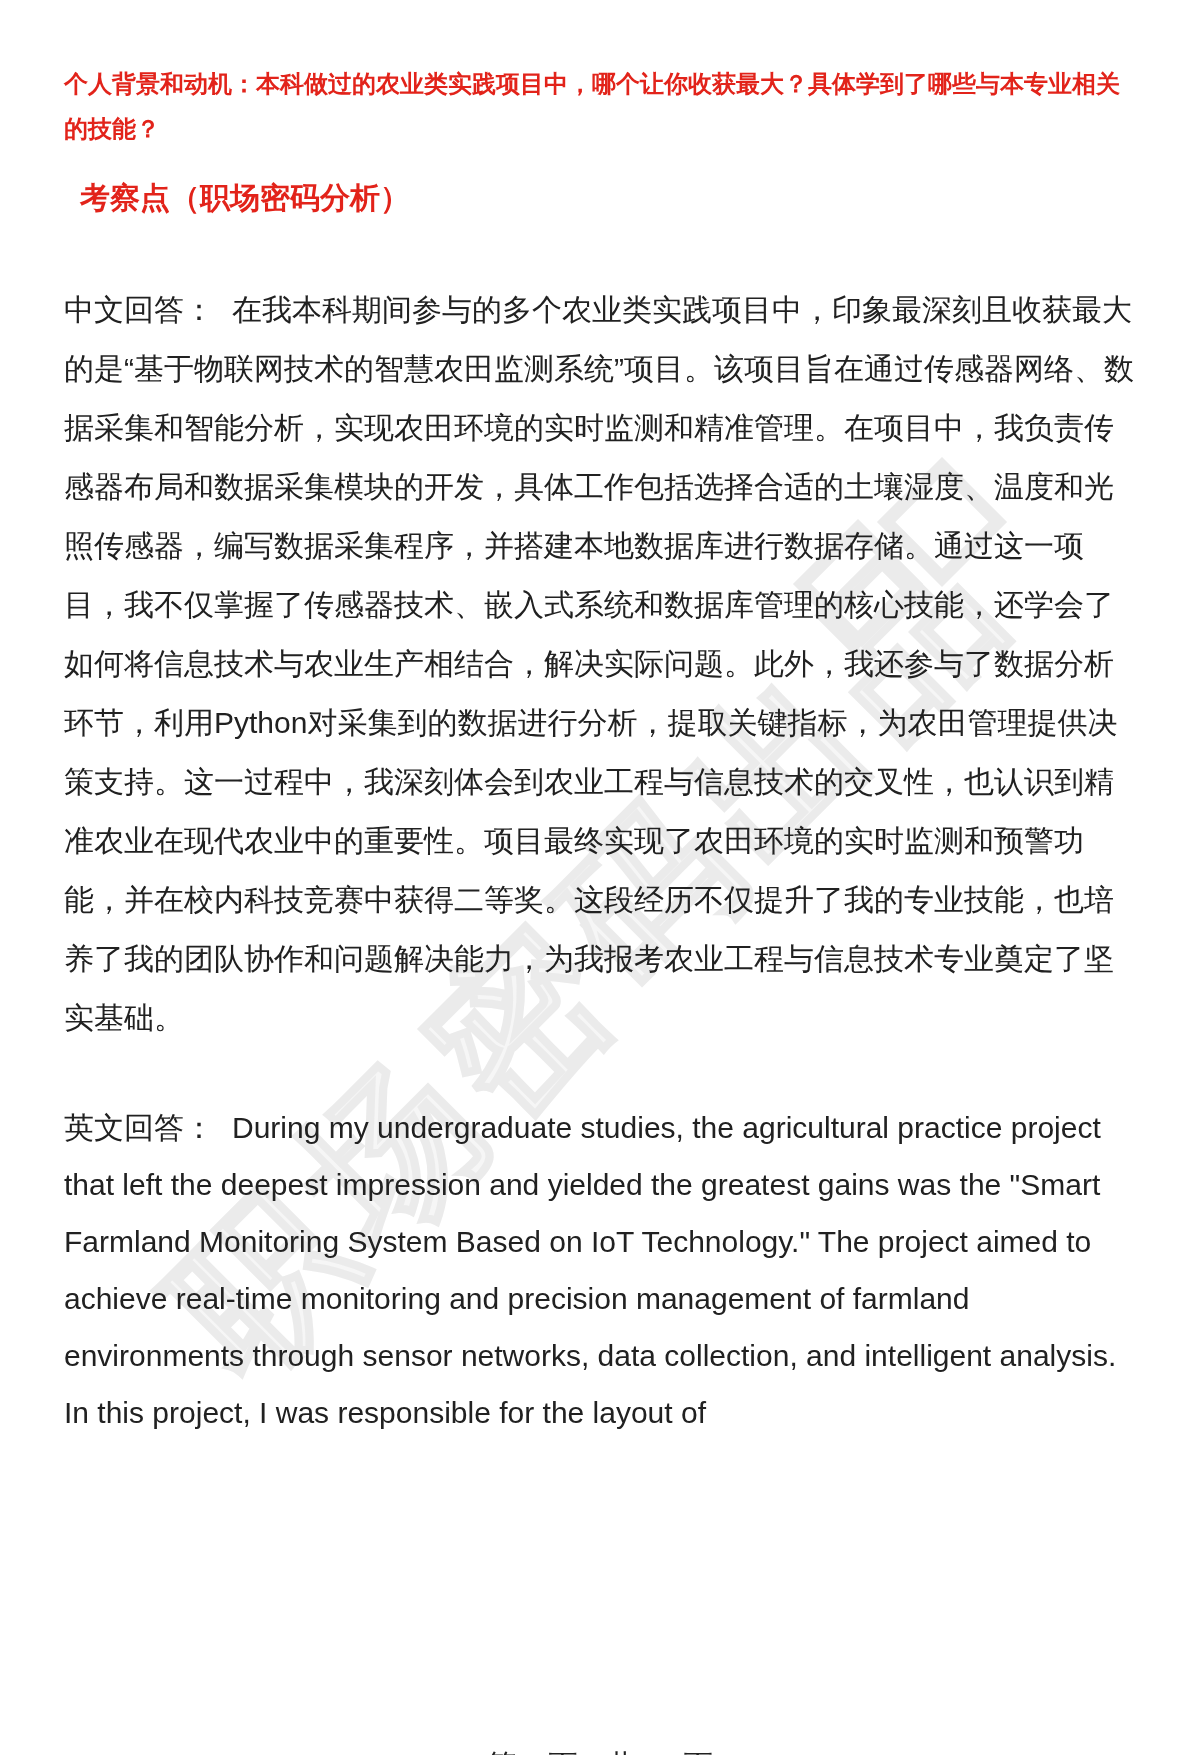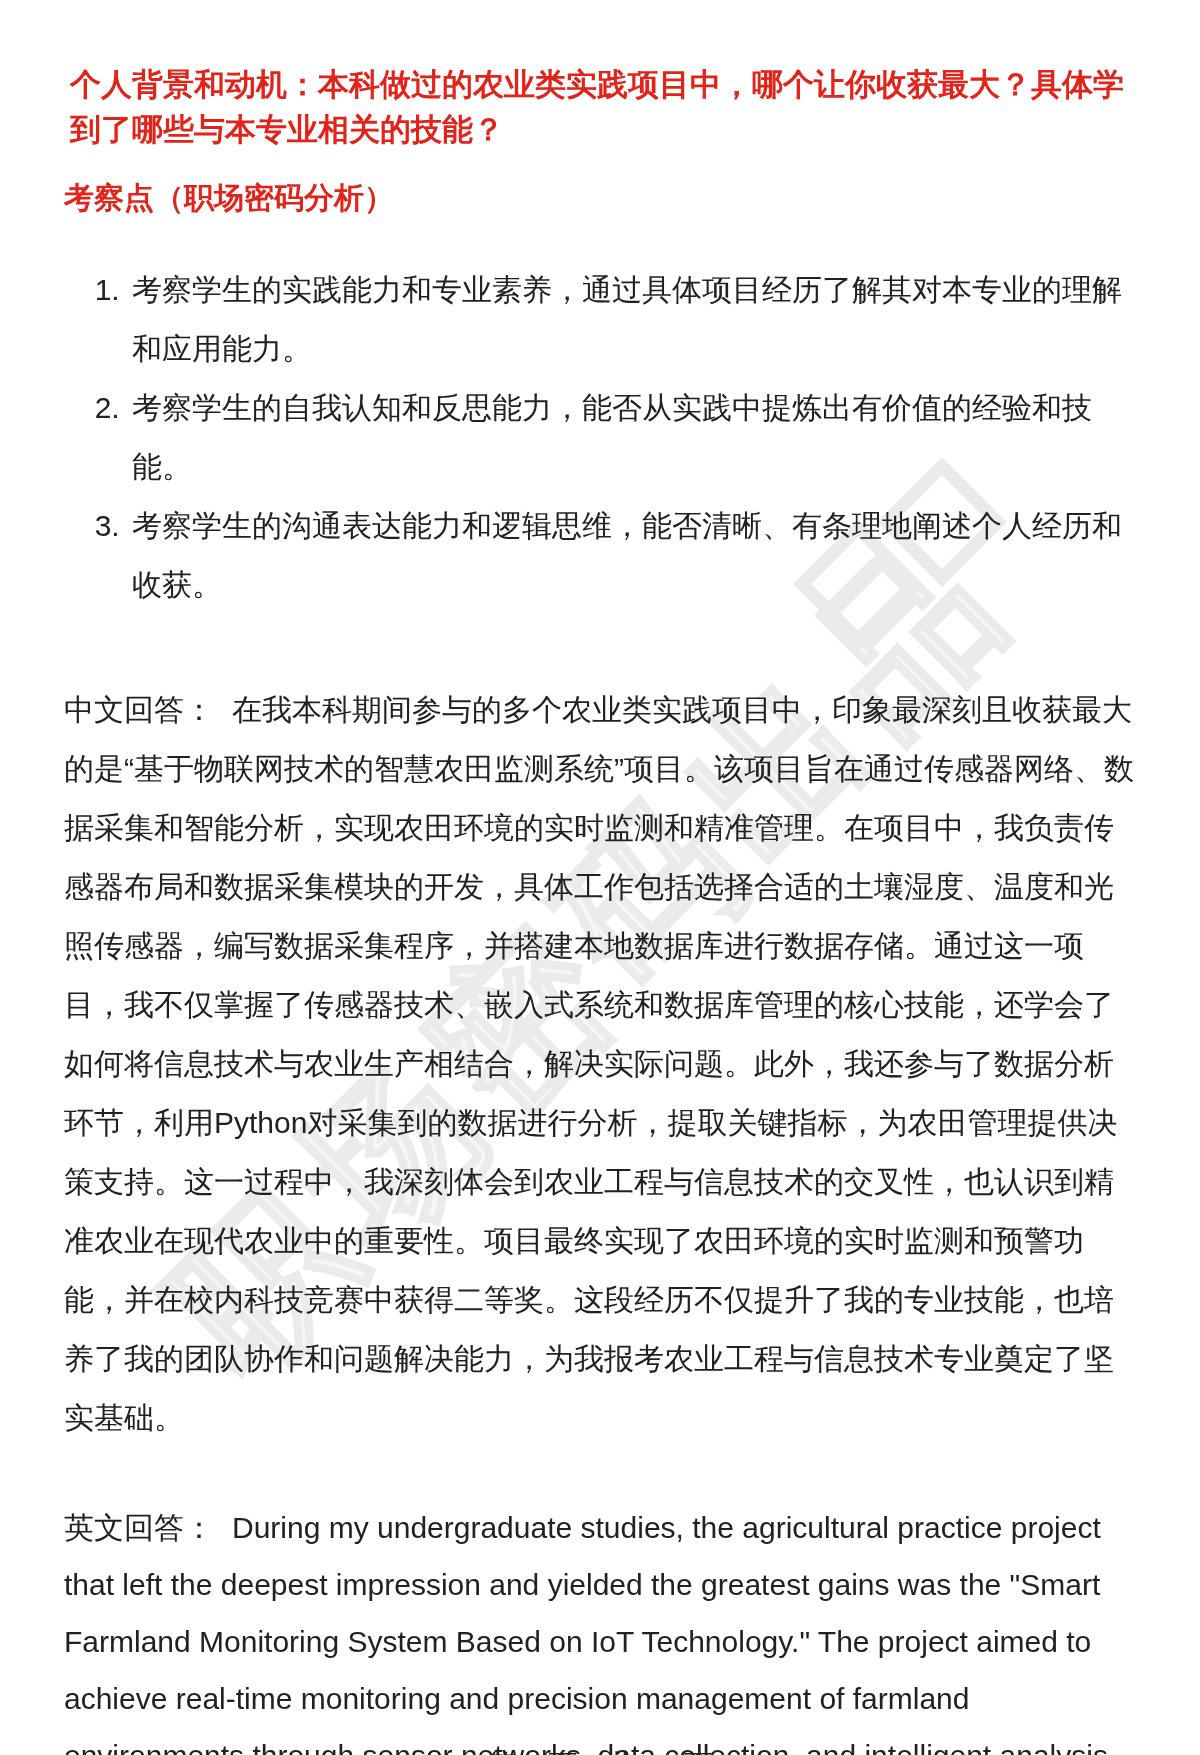--- a/index.html
+++ b/index.html
@@ -50,27 +50,28 @@
   }
   .wm-diamond.d1 { width: 92px; height: 92px; left: 812px; top: 476px; }
   .wm-diamond.d2 { width: 92px; height: 92px; left: 896px; top: 414px; }
   
   .content {
     position: relative;
     z-index: 1;
     padding: 0 64px;
   }
   .question-title {
-    margin: 62px 0 0 6px;
-    font-size: 31px;
+    margin: 62px 0 0 0;
+    font-size: 24px;
     font-weight: bold;
     line-height: 45px;
+    font-family: Liberation Serif, serif;
   }
   .section-heading {
-    margin: 30px 0 0 0;
+    margin: 30px 0 0 16px;
     font-size: 30px;
     font-weight: bold;
     line-height: 32px;
   }
   .points-list {
     margin: 46px 0 0 0;
     padding: 0 0 0 64px;
     font-size: 30px;
     line-height: 59px;
   }
@@ -112,25 +113,20 @@
   </div>
   <div class="wm-diamond d1"></div>
   <div class="wm-diamond d2"></div>
 
   <div class="content">
 
     <h1 class="question-title" style="color: rgb(226, 35, 26);">个人背景和动机：本科做过的农业类实践项目中，哪个让你收获最大？具体学到了哪些与本专业相关的技能？</h1>
 
     <h2 class="section-heading" style="color: rgb(226, 35, 26);">考察点（职场密码分析）</h2>
 
-    <ol class="points-list" style="color: rgb(33, 33, 33);">
-      <li>考察学生的实践能力和专业素养，通过具体项目经历了解其对本专业的理解和应用能力。</li>
-      <li>考察学生的自我认知和反思能力，能否从实践中提炼出有价值的经验和技能。</li>
-      <li>考察学生的沟通表达能力和逻辑思维，能否清晰、有条理地阐述个人经历和收获。</li>
-    </ol>
 
     <p class="answer-para chinese" style="color: rgb(33, 33, 33);">
       <span class="answer-label">中文回答：</span><span>在我本科期间参与的多个农业类实践项目中，印象最深刻且收获最大的是“基于物联网技术的智慧农田监测系统”项目。该项目旨在通过传感器网络、数据采集和智能分析，实现农田环境的实时监测和精准管理。在项目中，我负责传感器布局和数据采集模块的开发，具体工作包括选择合适的土壤湿度、温度和光照传感器，编写数据采集程序，并搭建本地数据库进行数据存储。通过这一项目，我不仅掌握了传感器技术、嵌入式系统和数据库管理的核心技能，还学会了如何将信息技术与农业生产相结合，解决实际问题。此外，我还参与了数据分析环节，利用Python对采集到的数据进行分析，提取关键指标，为农田管理提供决策支持。这一过程中，我深刻体会到农业工程与信息技术的交叉性，也认识到精准农业在现代农业中的重要性。项目最终实现了农田环境的实时监测和预警功能，并在校内科技竞赛中获得二等奖。这段经历不仅提升了我的专业技能，也培养了我的团队协作和问题解决能力，为我报考农业工程与信息技术专业奠定了坚实基础。</span>
     </p>
 
     <p class="answer-para english" style="color: rgb(33, 33, 33);">
       <span class="answer-label">英文回答：</span><span>During my undergraduate studies, the agricultural practice project that left the deepest impression and yielded the greatest gains was the "Smart Farmland Monitoring System Based on IoT Technology." The project aimed to achieve real-time monitoring and precision management of farmland environments through sensor networks, data collection, and intelligent analysis. In this project, I was responsible for the layout of</span>
     </p>
 
   </div>

